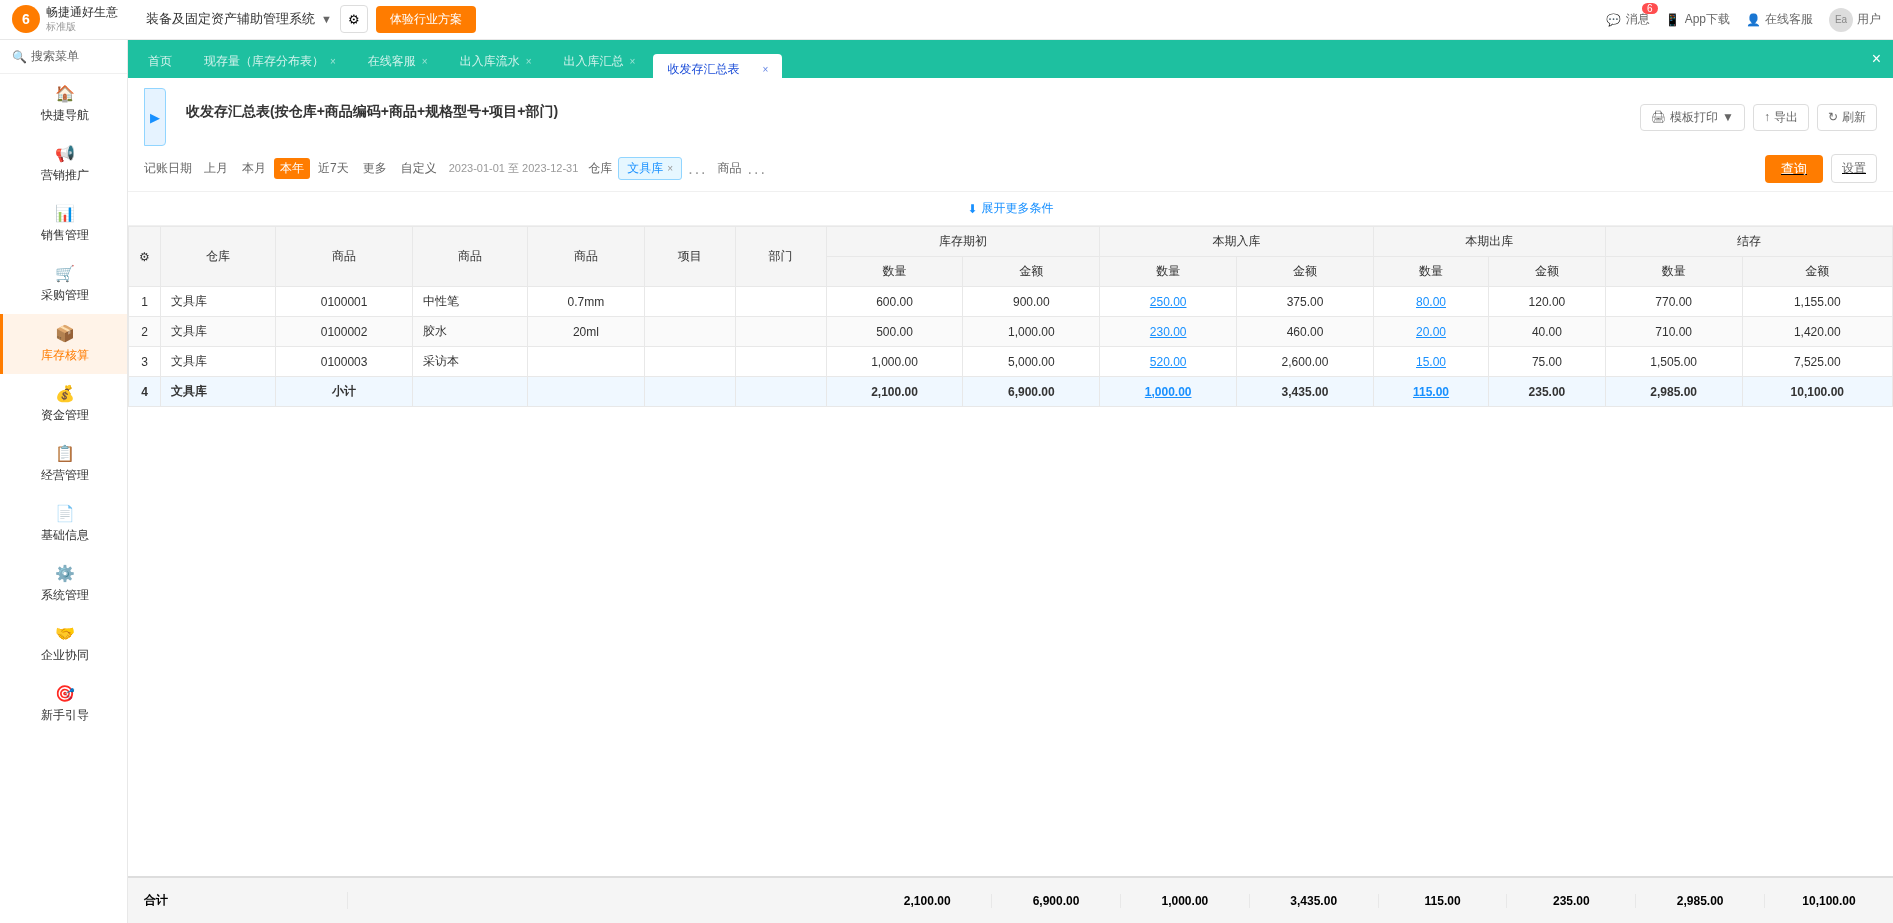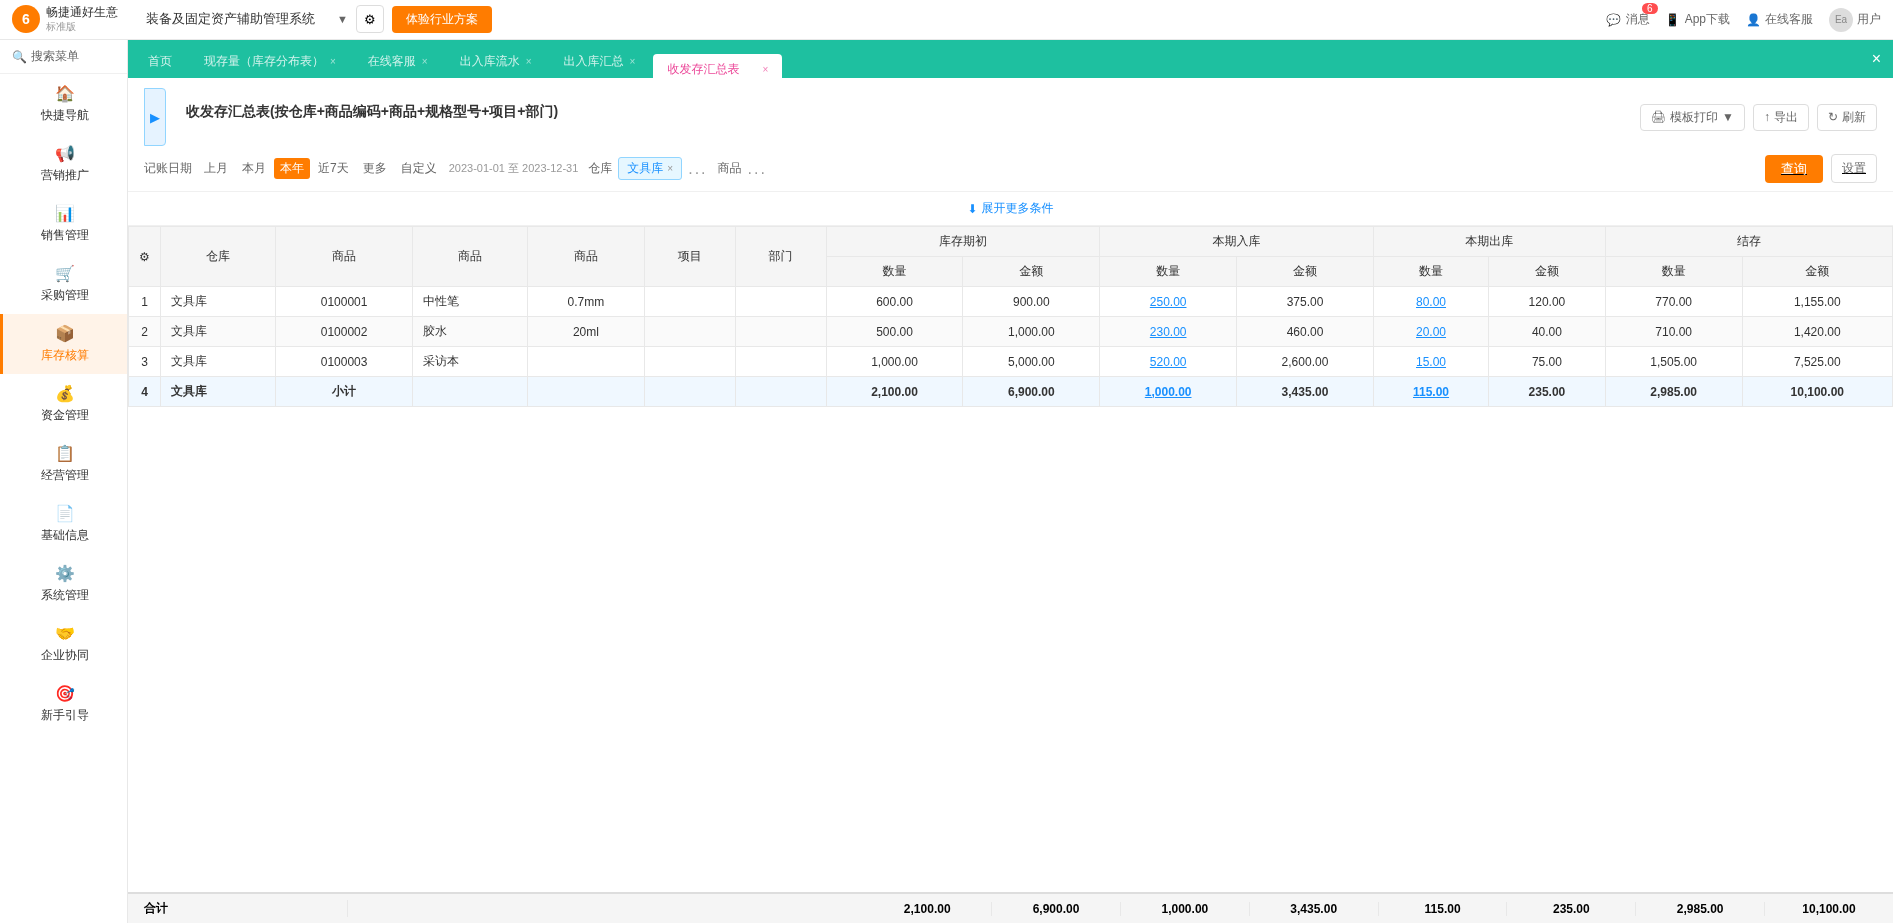--- a/index.html
+++ b/index.html
@@ -5,21 +5,21 @@
     * { box-sizing: border-box; margin: 0; padding: 0; }
     body { font-family: 'Microsoft YaHei', Arial, sans-serif; font-size: 13px; background: #f5f5f5; overflow-x: hidden; }
     
     
     .top-bar { display: flex; align-items: center; background: #fff; height: 40px; padding: 0 12px; border-bottom: 1px solid #e8e8e8; justify-content: space-between; }
     .top-bar-left { display: flex; align-items: center; gap: 8px; }
     .app-logo { display: flex; align-items: center; gap: 6px; }
     .logo-circle { width: 28px; height: 28px; background: #ff7c00; border-radius: 50%; display: flex; align-items: center; justify-content: center; color: white; font-size: 14px; font-weight: bold; }
     .app-name { font-size: 12px; color: #333; line-height: 1.2; }
     .app-edition { font-size: 10px; color: #999; }
-    .system-title { display: flex; align-items: center; gap: 22px; margin-left: 20px; }
+    .system-title { display: flex; align-items: center; gap: 6px; margin-left: 20px; }
     .system-title-text { font-size: 13px; color: #333; }
     .system-title-dropdown { background: none; border: none; cursor: pointer; color: #666; font-size: 11px; }
     .settings-btn { width: 28px; height: 28px; border: 1px solid #ddd; border-radius: 4px; display: flex; align-items: center; justify-content: center; cursor: pointer; background: #fff; }
     .trial-btn { background: #ff7c00; color: white; border: none; padding: 5px 14px; border-radius: 4px; cursor: pointer; font-size: 12px; }
     .top-bar-right { display: flex; align-items: center; gap: 16px; }
     .top-right-item { display: flex; align-items: center; gap: 4px; font-size: 12px; color: #666; cursor: pointer; position: relative; }
     .badge { background: #ff4d4f; color: white; border-radius: 10px; font-size: 10px; padding: 0 4px; min-width: 16px; text-align: center; position: absolute; top: -8px; right: -8px; }
     .user-avatar { width: 24px; height: 24px; background: #ddd; border-radius: 50%; display: flex; align-items: center; justify-content: center; font-size: 10px; color: #888; }
 
     
@@ -31,21 +31,21 @@
     .sidebar-item.active { background: #fff3e8; color: #ff7c00; border-left: 3px solid #ff7c00; }
     .sidebar-icon { font-size: 16px; }
     .sidebar-search { display: flex; align-items: center; gap: 4px; padding: 8px 12px; cursor: pointer; color: #666; font-size: 12px; border-bottom: 1px solid #f0f0f0; }
     
     
     .main-content { flex: 1; display: flex; flex-direction: column; overflow: hidden; }
     
     
     .tab-bar { display: flex; align-items: center; background: #1ec0a0; height: 38px; padding: 0 4px; }
     .tab { display: flex; align-items: center; padding: 0 14px; height: 30px; cursor: pointer; color: rgba(255,255,255,0.8); font-size: 12px; gap: 6px; border-radius: 4px 4px 0 0; margin: 4px 2px 0; }
-    .tab.active { background: white; color: #ec4899; margin-top: 20px; border-radius: 4px 4px 0 0; gap: 23px; }
+    .tab.active { background: white; color: #1d4ed8; margin-top: 20px; border-radius: 4px 4px 0 0; gap: 23px; }
     .tab-close { font-size: 10px; opacity: 0.7; cursor: pointer; }
     .tab-bar-close { margin-left: auto; color: white; cursor: pointer; padding: 0 8px; font-size: 16px; }
     .page-title { font-size: 14px; font-weight: bold; color: #333; margin-bottom: 10px; }
     .filter-label { color: #666; font-size: 12px; white-space: nowrap; text-align: right; }
     .date-btns { display: flex; gap: 2px; align-items: center; }
     .date-btn { padding: 2px 6px; border: none; background: none; cursor: pointer; font-size: 12px; color: #666; border-radius: 3px; }
     .date-btn.active { background: #ff7c00; color: white; border-radius: 3px; }
     .date-range-text { font-size: 11px; color: #999; }
     .warehouse-tag { display: flex; align-items: center; gap: 4px; background: #e6f7ff; border: 1px solid #91d5ff; border-radius: 3px; padding: 2px 8px; font-size: 12px; color: #1890ff; }
     .tag-close { cursor: pointer; color: #999; font-size: 10px; }
@@ -356,21 +356,21 @@
               <td>3,435.00</td>
               <td><span class="link-text">115.00</span></td>
               <td>235.00</td>
               <td>2,985.00</td>
               <td>10,100.00</td>
             </tr>
           </tbody>
         </table>
       </div>
 
-      <div style="background:#f5f5f5;border-top:2px solid #ddd;padding:6px 0;display:flex;align-items:center;font-size:12px;font-weight:bold;">
+      <div style="background:#f5f5f5;border-top:2px solid #ddd;padding:14px 0;display:flex;align-items:center;font-size:12px;font-weight:bold;">
         <span style="padding:0 16px;min-width:220px;border-right:1px solid #e8e8e8;">合计</span>
 
         <span style="flex:1;text-align:center;border-right:1px solid #e8e8e8;padding:0 8px;"></span>
         <span style="flex:1;text-align:center;border-right:1px solid #e8e8e8;padding:0 8px;"></span>
         <span style="flex:1;text-align:center;border-right:1px solid #e8e8e8;padding:0 8px;"></span>
         <span style="flex:1;text-align:center;border-right:1px solid #e8e8e8;padding:0 8px;"></span>
         <span style="flex:1;text-align:center;border-right:1px solid #e8e8e8;padding:0 8px;">2,100.00</span>
         <span style="flex:1;text-align:center;border-right:1px solid #e8e8e8;padding:0 8px;">6,900.00</span>
         <span style="flex:1;text-align:center;border-right:1px solid #e8e8e8;padding:0 8px;">1,000.00</span>
         <span style="flex:1;text-align:center;border-right:1px solid #e8e8e8;padding:0 8px;">3,435.00</span>

